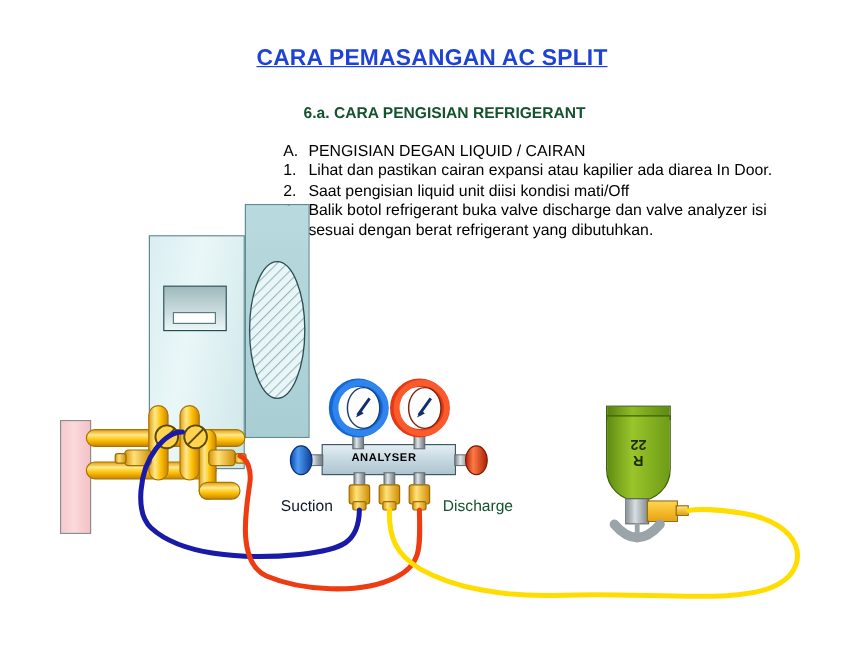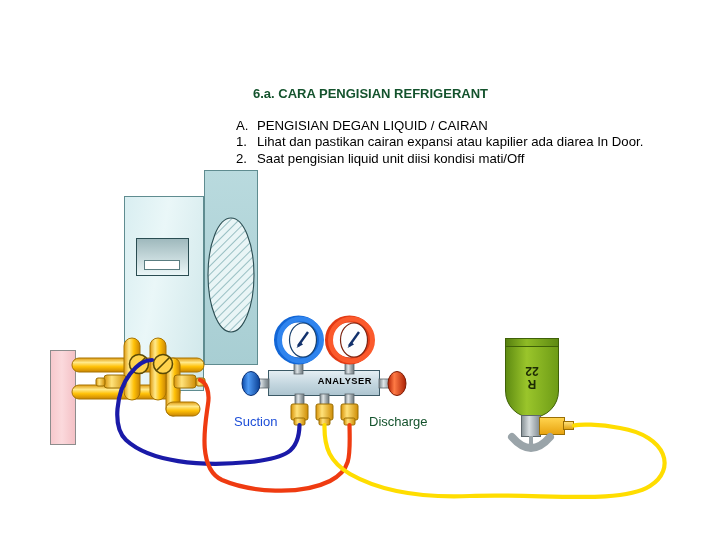--- a/index.html
+++ b/index.html
@@ -60,21 +60,21 @@
     background:#ffffff;border:1px solid #5a7d81;box-sizing:border-box;
   }
 
   
   #manifold-body{
     left:268px;top:370px;width:112px;height:26px;
     background:linear-gradient(180deg,#e4eef3,#c3d6df 55%,#aec5d0);
     border:1.1px solid #3c5a66;box-sizing:border-box;
   }
   #manifold-label{
-    left:268px;top:376px;width:104px;text-align:right;
+    left:268px;top:376px;width:104px;text-align:center;
     font-size:9.3px;font-weight:bold;color:#000;letter-spacing:.5px;
   }
 
   
   #bottle-body{
     left:505px;top:346px;width:54px;height:72px;
     background:linear-gradient(90deg,#5f8c12,#9ac52b 40%,#6e9c16);
     border:1px solid #3f6108;box-sizing:border-box;
     border-radius:0 0 27px 27px;
   }
@@ -97,45 +97,50 @@
     left:539px;top:417px;width:26px;height:18px;
     background:linear-gradient(180deg,#ffd34d,#e8a411);
     border:1px solid #9a6f05;box-sizing:border-box;
   }
   #bottle-fitting2{
     left:563px;top:421px;width:11px;height:9px;
     background:linear-gradient(180deg,#ffe27a,#e0a314);
     border:1px solid #9a6f05;box-sizing:border-box;
   }
 
-  #lbl-suction{left:234px;top:414px;font-size:13px;color:#1d4ed8;}
+  #lbl-suction{left:234px;top:414px;font-size:13px;color:#0f172a;}
   #lbl-discharge{left:369px;top:414px;font-size:13px;color:#14532d;}
 
   svg{position:absolute;left:0;top:0;}
   #pipes{width:720px;height:540px;pointer-events:none;}
 </style>
 </head>
 <body>
 
 <div id="slide">
 
+  <div id="title" class="abs">CARA PEMASANGAN AC SPLIT</div>
   <div id="subtitle" class="abs">6.a. CARA PENGISIAN REFRIGERANT</div>
 
   <div id="body-text" class="abs">
     <div class="li">
       <span class="mk">A.</span>
       <span class="tx">PENGISIAN DEGAN LIQUID / CAIRAN</span>
     </div>
     <div class="li">
       <span class="mk">1.</span>
       <span class="tx">Lihat dan pastikan cairan expansi atau kapilier ada diarea In Door.</span>
     </div>
     <div class="li">
       <span class="mk">2.</span>
       <span class="tx">Saat pengisian liquid unit diisi kondisi mati/Off</span>
+    </div>
+    <div class="li">
+      <span class="mk">4.</span>
+      <span class="tx">Balik botol refrigerant buka valve discharge dan valve analyzer isi sesuai dengan berat refrigerant yang dibutuhkan.</span>
     </div>
   </div>
 
   <div id="wall" class="abs"></div>
 
   <div id="unit-side" class="abs"></div>
   <div id="unit-front" class="abs"></div>
   <div id="unit-panel" class="abs"></div>
   <div id="unit-panel-bar" class="abs"></div>
 

